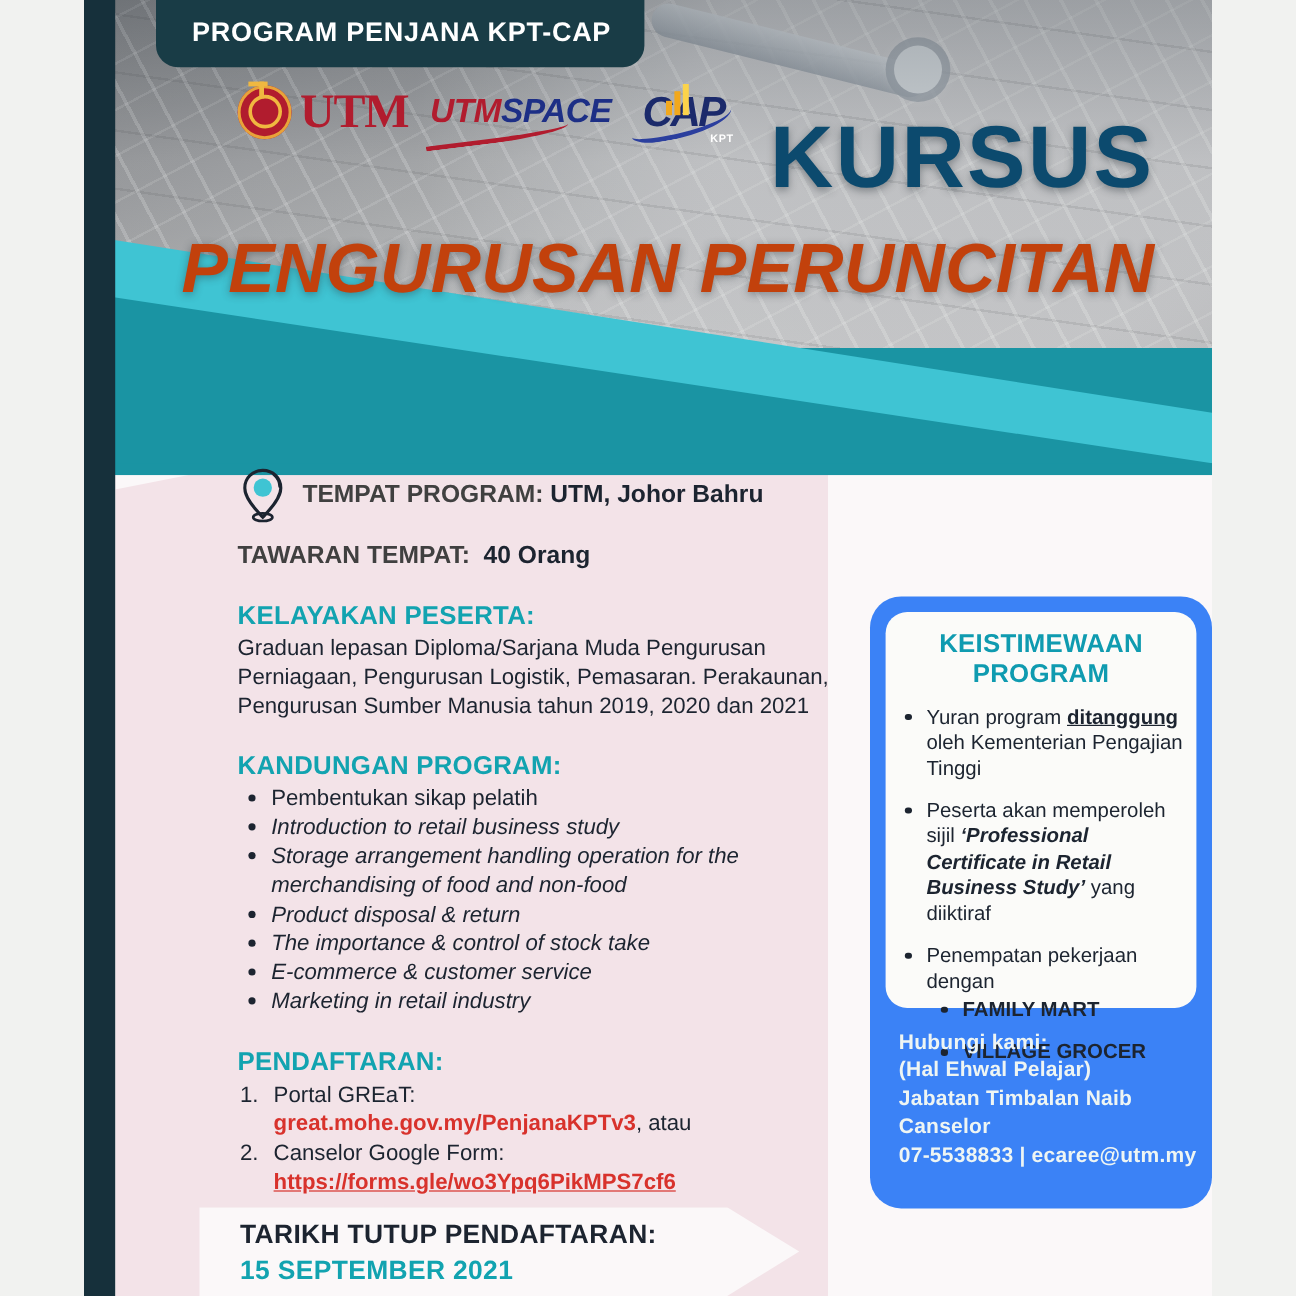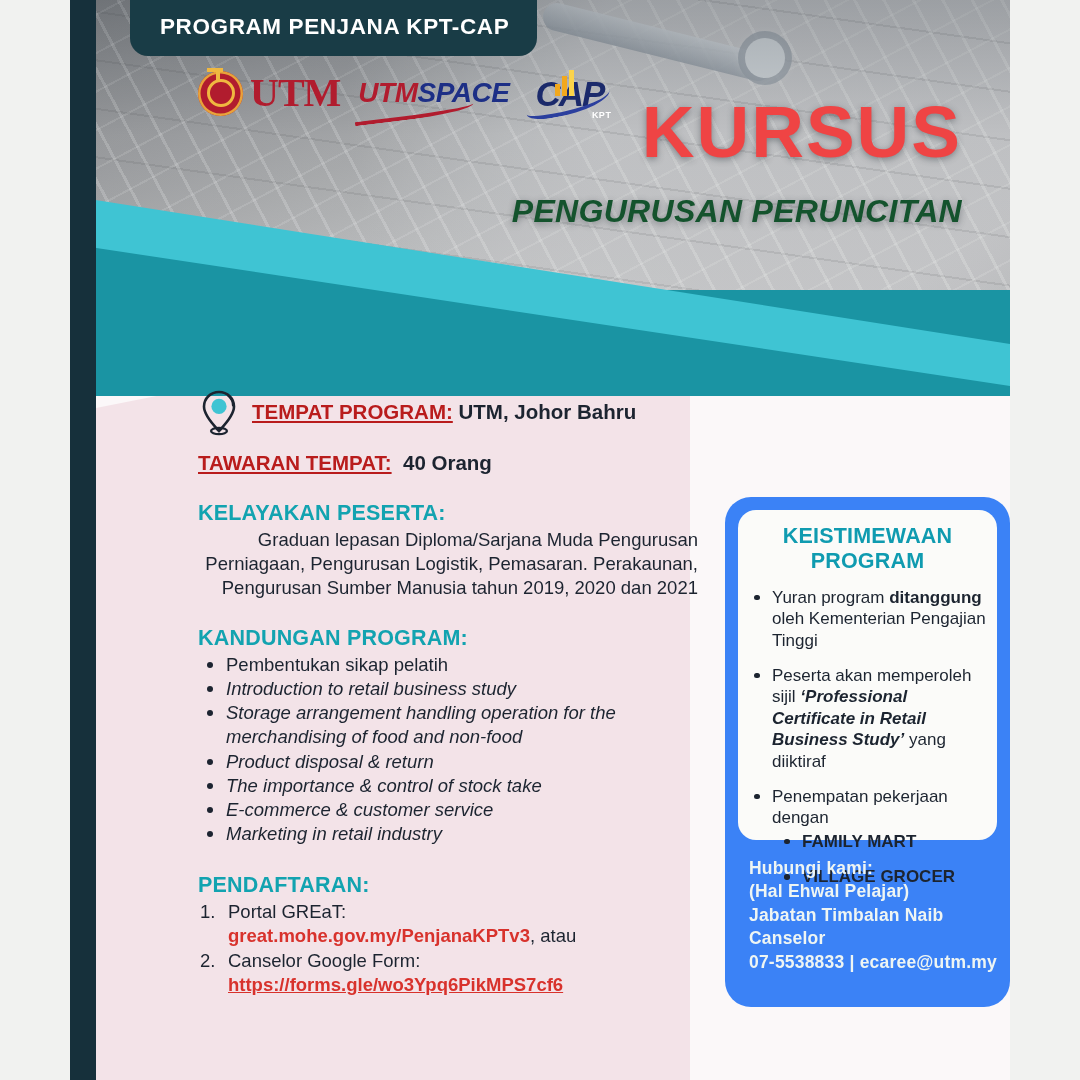--- a/index.html
+++ b/index.html
@@ -68,24 +68,24 @@
   .cap .bars{position:absolute;left:28px;top:2px;display:flex;align-items:flex-end;gap:2px;height:26px;}
   .cap .bars b{display:block;width:5px;background:#f2a81d;}
   .cap .bars b:nth-child(1){height:12px;}
   .cap .bars b:nth-child(2){height:20px;}
   .cap .bars b:nth-child(3){height:26px;background:#fbd34a;}
   .cap .swoosh{position:absolute;left:-2px;bottom:3px;width:86px;height:22px;
     border-bottom:4px solid #2b3f9e;border-radius:0 0 70% 30%;transform:rotate(-10deg);}
   .cap .kpt{position:absolute;right:0;bottom:-2px;color:#ffffff;font-size:9px;font-weight:bold;letter-spacing:.5px;}
 
   
-  .kursus{position:absolute;right:48px;top:95px;color:#ef4444;font-weight:bold;font-size:73px;
+  .kursus{position:absolute;right:48px;top:95px;color:#0c4a6e;font-weight:bold;font-size:73px;
     letter-spacing:2px;line-height:1;text-shadow:0 2px 7px rgba(40,48,56,.45);z-index:22;}
-  .subtitle{position:absolute;right:48px;top:195px;color:#14532d;font-weight:bold;font-style:italic;
-    font-size:32px;letter-spacing:.3px;line-height:1;text-shadow:0 2px 7px rgba(40,48,56,.45);z-index:22;}
+  .subtitle{position:absolute;right:48px;top:195px;color:#c2410c;font-weight:bold;font-style:italic;
+    font-size:58px;letter-spacing:.3px;line-height:1;text-shadow:0 2px 7px rgba(40,48,56,.45);z-index:22;}
 
   
   .band-light{position:absolute;left:0;top:196px;width:940px;height:200px;background:#3fc4d3;z-index:18;
     clip-path:polygon(0 0, 940px 148px, 940px 190px, 0 48px);}
   .band-dark{position:absolute;left:0;top:196px;width:940px;height:210px;background:#1a94a3;z-index:17;
     clip-path:polygon(0 22px, 940px 170px, 940px 200px, 0 200px);}
   .band-dark2{position:absolute;left:0;top:290px;width:940px;height:110px;background:#1a94a3;z-index:17;
     clip-path:polygon(0 0, 940px 0, 940px 96px, 940px 96px, 0 96px);}
 
   
@@ -93,24 +93,24 @@
     clip-path:polygon(0 0, 594px 0, 594px 790px, 0 790px);}
   .pink-bevel{position:absolute;left:26px;top:290px;width:594px;height:120px;background:#fbf8f9;z-index:11;
     clip-path:polygon(0 0, 594px 0, 0 118px);}
   .panel-white{position:absolute;left:620px;top:380px;width:320px;height:700px;background:#fbf8f9;z-index:9;}
 
   
   .col{position:absolute;left:128px;top:380px;width:500px;z-index:20;color:#1c2430;}
   .pin{position:absolute;left:0px;top:8px;width:44px;height:48px;}
   .pin svg{display:block;}
   .row-venue{margin:0 0 0 54px;padding-top:20px;font-size:20.5px;font-weight:bold;line-height:1.2;}
-  .teal{color:#b91c1c;text-decoration:underline;}
+  .teal{color:#404040;}
   .row-slots{margin:26px 0 0 0;font-size:20.5px;font-weight:bold;}
   h3.head{margin:26px 0 0 0;font-size:21.5px;font-weight:bold;color:#12a3b0;letter-spacing:.2px;}
-  .body{font-size:18.5px;line-height:1.30;margin-top:2px;text-align:right;}
+  .body{font-size:18.5px;line-height:1.30;margin-top:2px;}
   ul.dots{list-style:none;margin:2px 0 0 0;padding:0;}
   ul.dots li{position:relative;padding-left:28px;font-size:18.5px;line-height:1.31;font-style:italic;}
   ul.dots li.plain{font-style:normal;}
   ul.dots li::before{content:"";position:absolute;left:9px;top:9px;width:6px;height:6px;border-radius:50%;background:#1c2430;}
   ol.reg{list-style:none;counter-reset:r;margin:2px 0 0 0;padding:0;}
   ol.reg li{counter-increment:r;position:relative;padding-left:30px;font-size:18.5px;line-height:1.33;}
   ol.reg li::before{content:counter(r) ".";position:absolute;left:2px;top:0;font-weight:normal;}
   .link{color:#d8322c;font-weight:bold;}
   .link.u{text-decoration:underline;text-align:right;}
 
@@ -122,21 +122,21 @@
 
   
   .card{position:absolute;left:655px;top:497px;width:285px;height:510px;background:#3b82f6;
     border-radius:26px;z-index:22;}
   .card-inner{position:absolute;left:13px;top:13px;width:259px;height:330px;background:#fbfbf9;border-radius:18px;
     padding:14px 8px 0 8px;box-sizing:border-box;}
   .card-title{text-align:center;color:#0f9bb0;font-weight:bold;font-size:21.5px;line-height:1.18;letter-spacing:.2px;}
   ul.perks{list-style:none;margin:12px 0 0 0;padding:0;color:#1c2430;}
   ul.perks li{position:relative;padding-left:26px;font-size:17px;line-height:1.26;margin-bottom:14px;}
   ul.perks li::before{content:"";position:absolute;left:8px;top:8px;width:5.5px;height:5.5px;border-radius:50%;background:#1c2430;}
-  ul.perks li b{font-weight:bold;}
+  ul.perks li b{font-weight:bold;text-decoration:underline;}
   ul.perks li i{font-style:italic;font-weight:bold;}
   .brands{list-style:none;margin:2px 0 0 4px;padding:0;}
   .brands li{position:relative;padding-left:30px;font-size:17.5px;font-weight:bold;line-height:1.30;margin:0;}
   .brands li::before{content:"";position:absolute;left:4px;top:4px;width:14px;height:13px;background:#4cc3d8;
     border-radius:3px 9px 9px 3px;}
   .contact{position:absolute;left:24px;top:360px;width:250px;color:#eef5f3;font-weight:bold;font-size:17.5px;line-height:1.34;letter-spacing:.2px;}
 </style>
 </head>
 <body>
 
@@ -245,17 +245,21 @@
           </ul>
       </div>
       <div class="contact">
         <div>Hubungi kami:</div>
         <div>(Hal Ehwal Pelajar)</div>
         <div>Jabatan Timbalan Naib Canselor</div>
         <div>07-5538833  |  ecaree@utm.my</div>
       </div>
     </div>
 
+    <div class="deadline">
+      <div class="d1">TARIKH TUTUP PENDAFTARAN:</div>
+      <div class="d2">15 SEPTEMBER 2021</div>
+    </div>
 
   </div>
 
   <div class="spine"></div>
 </div>
 
 </body></html>

